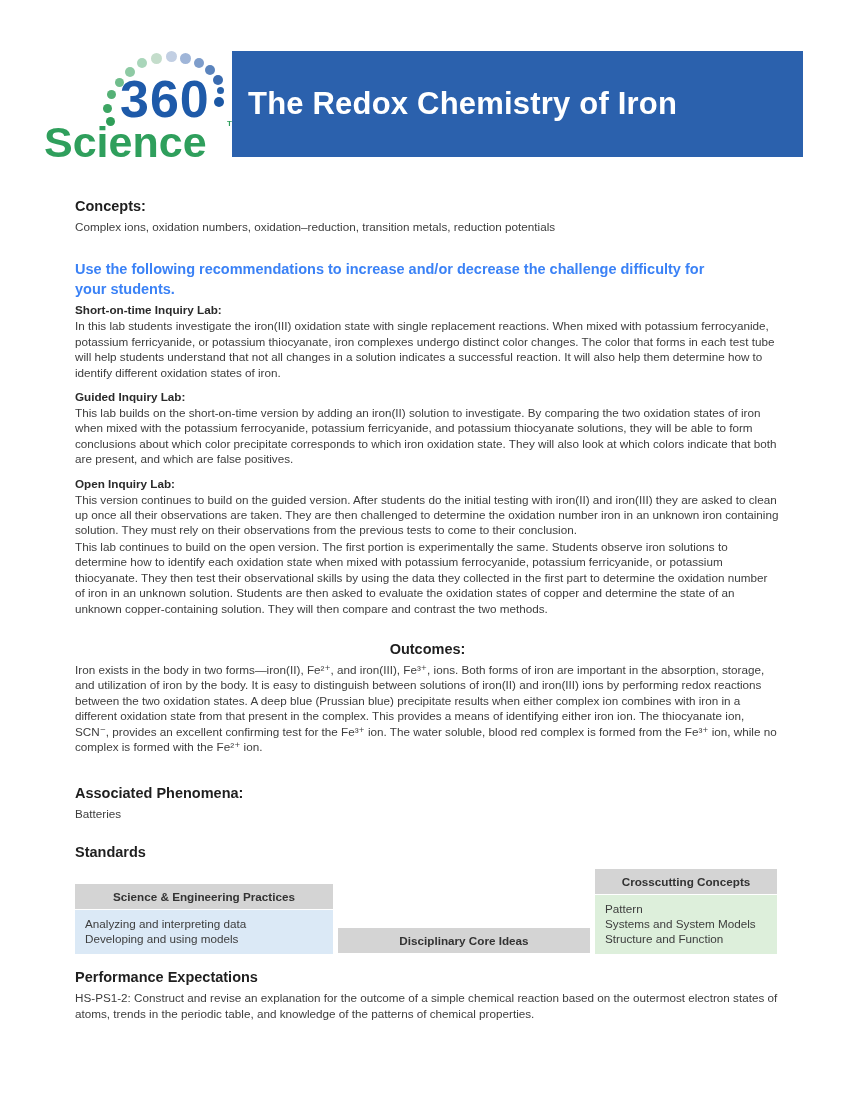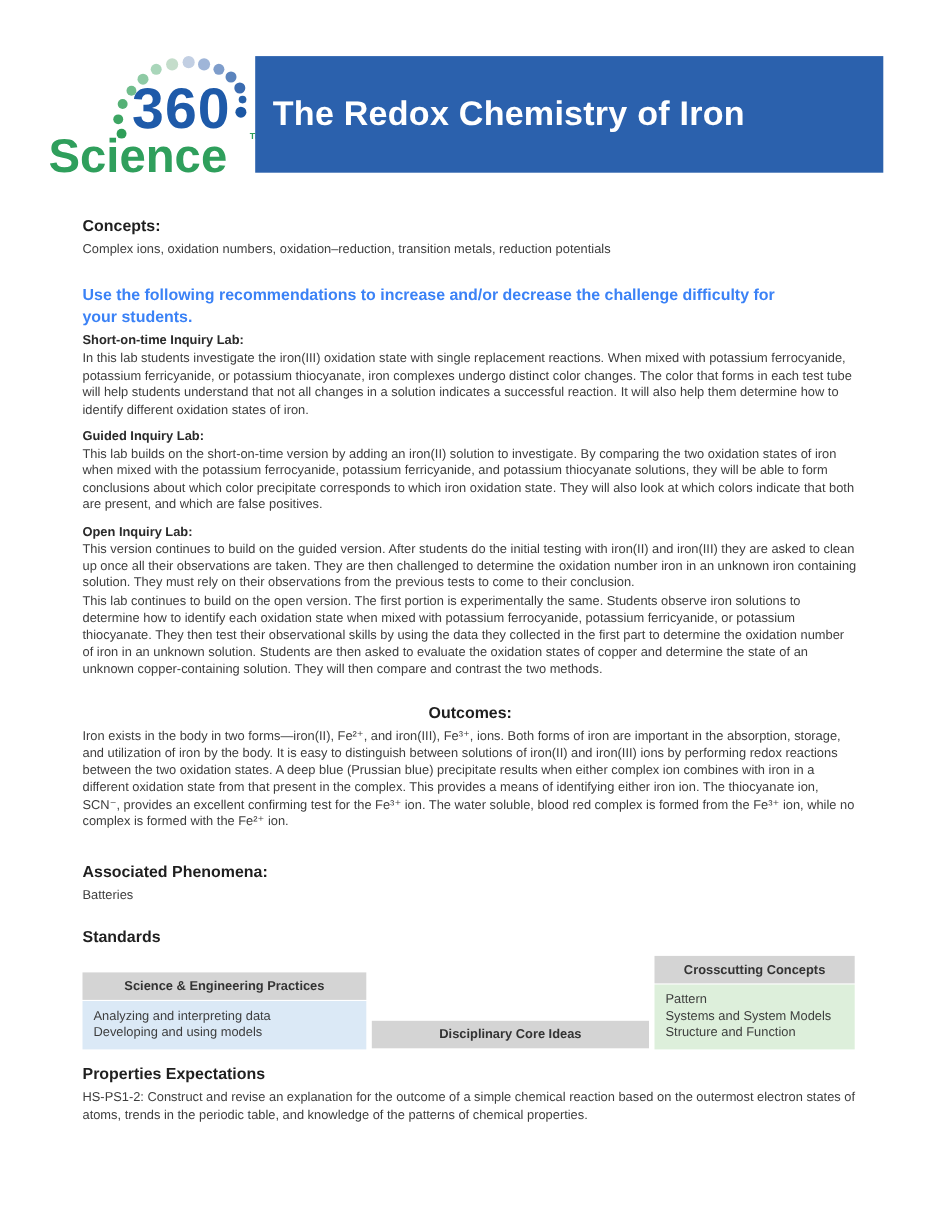--- a/index.html
+++ b/index.html
@@ -154,17 +154,17 @@
       <div class="scol scol-3">
         <div class="shead">Crosscutting Concepts</div>
         <div class="sbody sbody-green">
           <div class="sline">Pattern</div>
           <div class="sline">Systems and System Models</div>
           <div class="sline">Structure and Function</div>
         </div>
       </div>
     </div>
 
-    <div class="h-section pe-h">Properties Expectations</div>
+    <div class="h-section pe-h">Performance Expectations</div>
     <div class="body-text pe-body">HS-PS1-2: Construct and revise an explanation for the outcome of a simple chemical reaction based on the outermost electron states of atoms, trends in the periodic table, and knowledge of the patterns of chemical properties.</div>
 
   </div>
 </div>
 
 </body></html>

